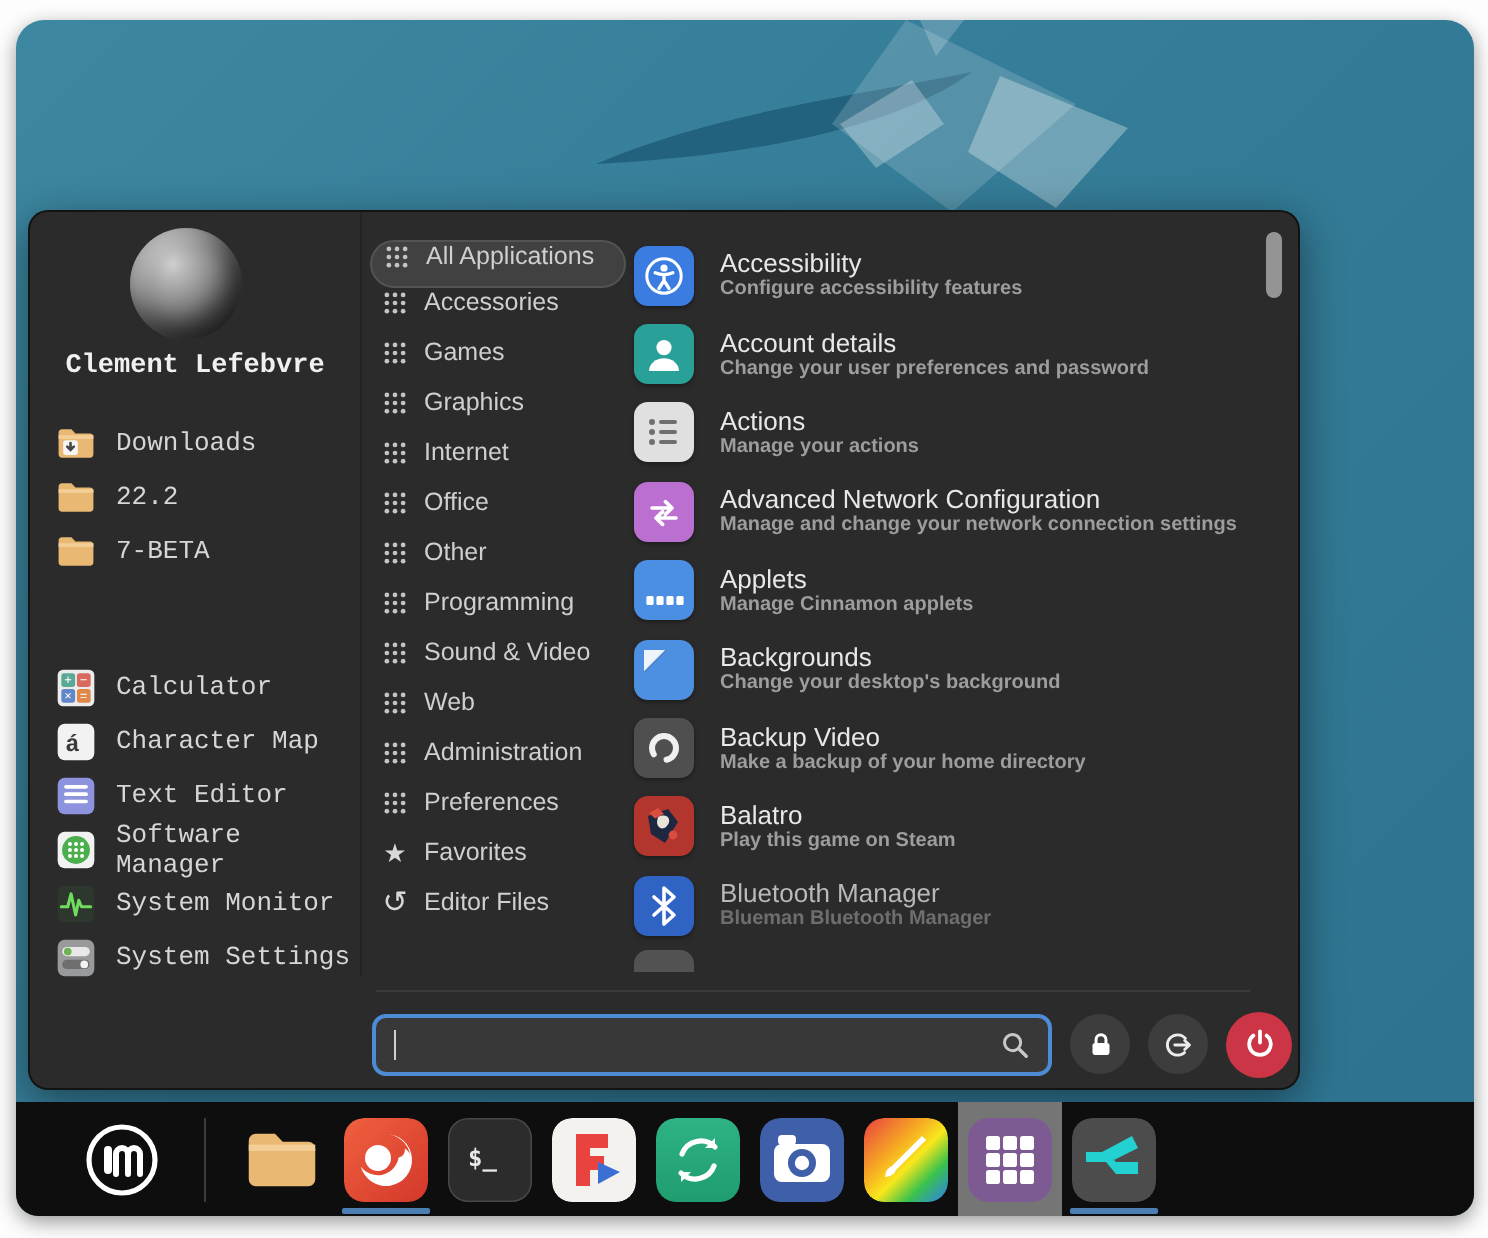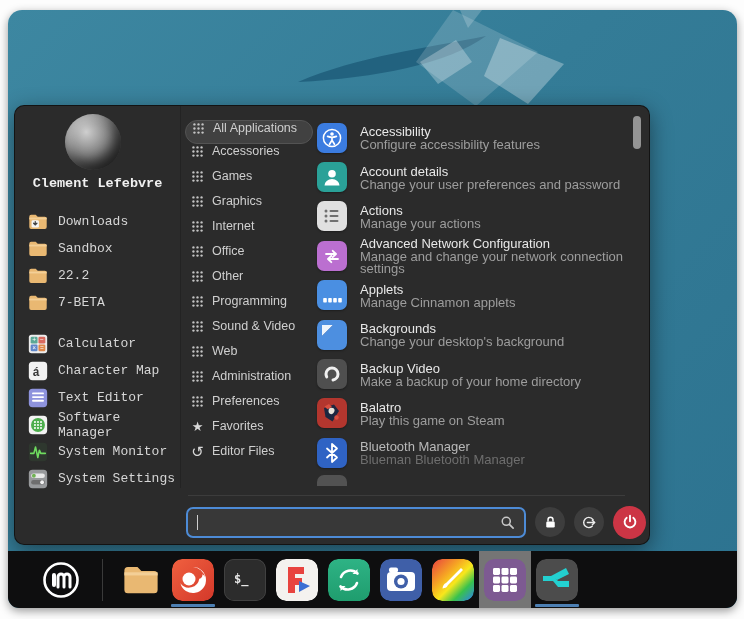--- a/index.html
+++ b/index.html
@@ -29,21 +29,21 @@
   .cat-item .ic{width:15px;height:15px;margin-right:7px;display:flex;align-items:center;justify-content:center;color:#c9c9c9;font-size:13px;line-height:1;}
   .cat-item .ic svg{width:13px;height:13px;}
   
   .apps{position:absolute;left:294px;top:12px;width:316px;}
   .app-row{display:flex;align-items:center;height:39.4px;padding-left:8px;}
   .appicon{width:30px;height:30px;border-radius:7px;flex:0 0 auto;display:flex;align-items:center;justify-content:center;
     background-image:linear-gradient(rgba(255,255,255,.16),rgba(0,0,0,.10));box-shadow:0 1px 2px rgba(0,0,0,.35);}
   .appicon svg{width:24px;height:24px;}
   .app-text{margin-left:13px;min-width:0;}
   .app-title{color:#e8e8e8;font-size:13px;line-height:15px;}
-  .app-desc{color:#9d9d9d;font-size:13px;line-height:12px;}
+  .app-desc{color:#9d9d9d;font-size:10px;line-height:12px;font-weight:bold;}
   .app-row.muted .app-title{color:#b9b9b9;}
   .app-row.muted .app-desc{color:#6e6e6e;}
   .app-partial{margin:2px 0 0 8px;width:30px;height:11px;border-radius:7px 7px 0 0;background:#565656;opacity:.9;}
   
   .scroll-thumb{position:absolute;right:8px;top:10px;width:8px;height:33px;border-radius:4px;background:#949494;}
   
   .menu-sep{position:absolute;left:173px;right:24px;top:389px;height:1px;background:#3c3c3c;}
   .bottom-row{position:absolute;left:171px;right:9px;top:399px;height:34px;display:flex;align-items:center;}
   .search-box{position:relative;flex:0 0 340px;height:31px;background:#383838;border:2px solid #4d8bd6;border-radius:7px;
     display:flex;align-items:center;padding:0 9px;}
@@ -94,29 +94,20 @@
             </span>
     <span>Downloads</span>
   </div>
           <div class="side-item">
     <span class="ic">
               <svg viewBox="0 0 24 24">
                 <path d="M2.5 6 a2 2 0 0 1 2-2 h5 l2.2 2.3 h7.8 a2 2 0 0 1 2 2 v9.2 a2 2 0 0 1 -2 2 h-15 a2 2 0 0 1 -2-2 Z" fill="#e9b872"></path>
                 <rect x="2.5" y="7.2" width="19" height="2" fill="#f3cf97"></rect>
               </svg>
             </span>
-    <span>Sandbox</span>
-  </div>
-          <div class="side-item">
-    <span class="ic">
-              <svg viewBox="0 0 24 24">
-                <path d="M2.5 6 a2 2 0 0 1 2-2 h5 l2.2 2.3 h7.8 a2 2 0 0 1 2 2 v9.2 a2 2 0 0 1 -2 2 h-15 a2 2 0 0 1 -2-2 Z" fill="#e9b872"></path>
-                <rect x="2.5" y="7.2" width="19" height="2" fill="#f3cf97"></rect>
-              </svg>
-            </span>
     <span>22.2</span>
   </div>
           <div class="side-item">
     <span class="ic">
               <svg viewBox="0 0 24 24">
                 <path d="M2.5 6 a2 2 0 0 1 2-2 h5 l2.2 2.3 h7.8 a2 2 0 0 1 2 2 v9.2 a2 2 0 0 1 -2 2 h-15 a2 2 0 0 1 -2-2 Z" fill="#e9b872"></path>
                 <rect x="2.5" y="7.2" width="19" height="2" fill="#f3cf97"></rect>
               </svg>
             </span>
     <span>7-BETA</span>

